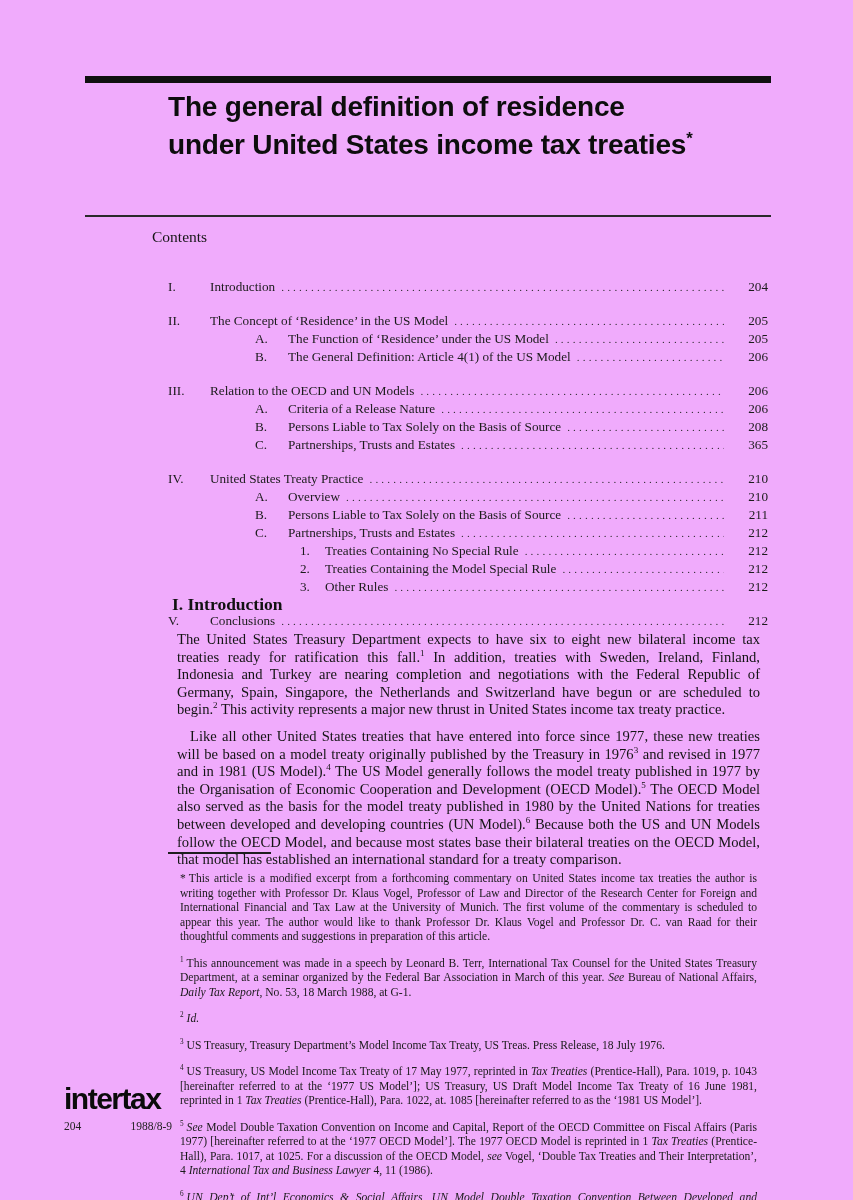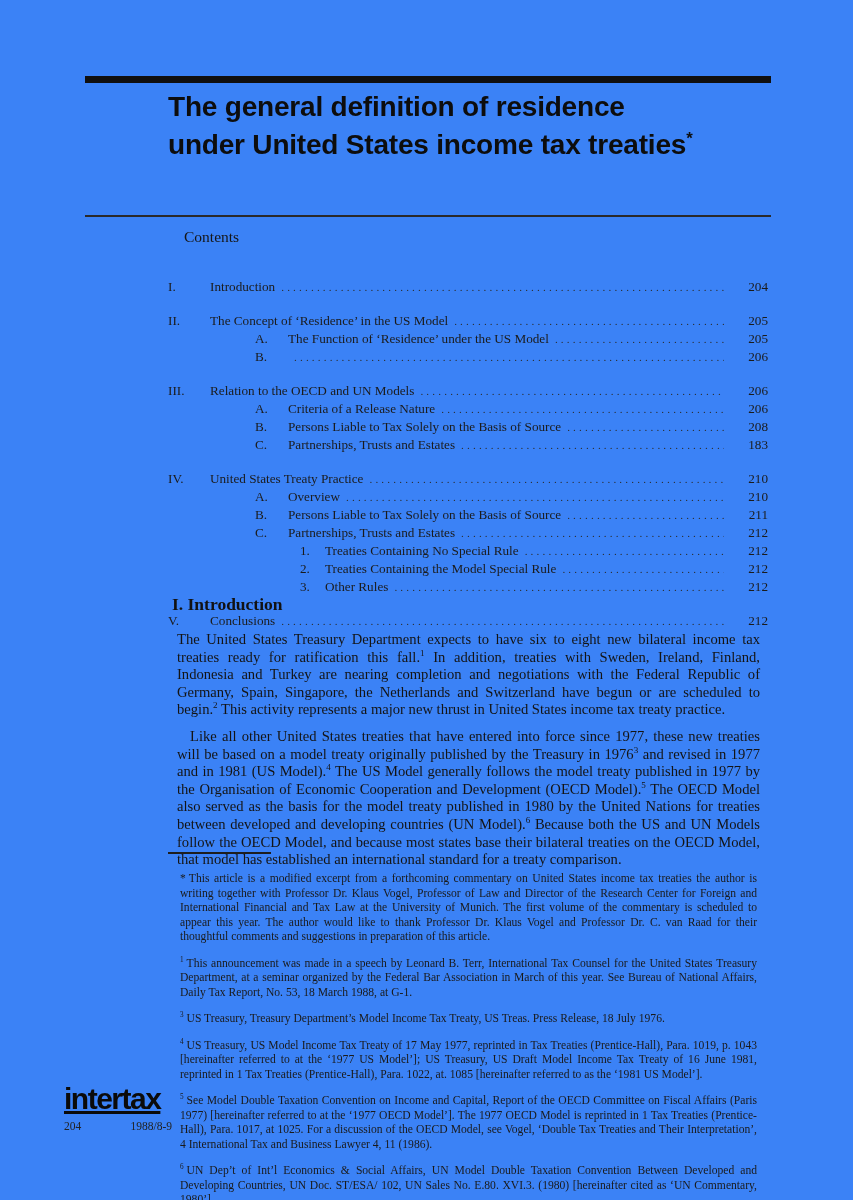--- a/index.html
+++ b/index.html
@@ -1,20 +1,20 @@
 <!DOCTYPE html>
 <html><head>
 <meta charset="utf-8">
 <style>
   html,body{margin:0;padding:0;background:#e8e8e4;}
   .page{
     position:relative;
     width:853px;height:1200px;
     margin:0 auto;
-    background:#3b82f6;
+    background:#f0abfc;
     color:#161616;
     font-family:"Liberation Serif", serif;
     overflow:hidden;
   }
   .top-bar{
     position:absolute;left:85px;top:76px;width:686px;height:7px;
     background:#101010;
   }
   .title{
     position:absolute;left:168px;top:88px;width:620px;margin:0;
@@ -29,21 +29,21 @@
     position:absolute;left:168px;top:186px;width:600px;
     font-family:"Liberation Sans", sans-serif;
     font-size:15px;color:#1a1a1a;
   }
   .author .author-affil{font-size:11.5px;}
   .mid-rule{
     position:absolute;left:85px;top:215px;width:686px;height:2px;
     background:#2a2a2a;
   }
   .contents-heading{
-    position:absolute;left:184px;top:228px;margin:0;
+    position:absolute;left:152px;top:228px;margin:0;
     font-size:15.5px;font-weight:normal;font-family:Liberation Serif, serif;
   }
   .toc{
     position:absolute;left:168px;top:278px;width:600px;
     font-size:13.2px;color:#1b1b1b;
   }
   .toc-row{display:flex;align-items:baseline;line-height:17px;}
   .toc-row.gap{margin-top:16px;}
   .toc-row.lvl1 .toc-num{width:42px;flex:none;}
   .toc-row.lvl2{padding-left:87px;}
@@ -73,28 +73,28 @@
     position:absolute;left:168px;top:852px;width:103px;height:2px;
     background:#1e1e1e;
   }
   .footnotes{
     position:absolute;left:168px;top:860px;width:601px;
     font-size:11.6px;line-height:14.5px;
     text-align:justify;color:#1a1a1a;
   }
   .footnote{margin:12px;}
   .footnote .marker{margin-right:3px;}
-  .it{}
+  .it{font-style:italic;}
   .footer-block{
     position:absolute;left:64px;top:1084px;width:108px;
   }
   .logo{
     font-family:"Liberation Sans", sans-serif;
     font-weight:bold;font-size:30px;line-height:30px;
-    letter-spacing:-1.5px;color:#0b0b0b;text-decoration:underline;
+    letter-spacing:-1.5px;color:#0b0b0b;
   }
   .footer-nums{
     display:flex;justify-content:space-between;
     margin-top:6px;
     font-size:11.5px;color:#222;
   }
 </style>
 </head>
 <body>
 
@@ -126,20 +126,21 @@
         <span class="toc-page">205</span>
       </div>
       <div class="toc-row lvl2">
         <span class="toc-num">A.</span>
         <span class="toc-text">The Function of ‘Residence’ under the US Model</span>
         <span class="leader">............................................................................................................................................</span>
         <span class="toc-page">205</span>
       </div>
       <div class="toc-row lvl2">
         <span class="toc-num">B.</span>
+        <span class="toc-text">The General Definition: Article 4(1) of the US Model</span>
         <span class="leader">............................................................................................................................................</span>
         <span class="toc-page">206</span>
       </div>
       <div class="toc-row lvl1 gap">
         <span class="toc-num">III.</span>
         <span class="toc-text">Relation to the OECD and UN Models</span>
         <span class="leader">............................................................................................................................................</span>
         <span class="toc-page">206</span>
       </div>
       <div class="toc-row lvl2">
@@ -151,21 +152,21 @@
       <div class="toc-row lvl2">
         <span class="toc-num">B.</span>
         <span class="toc-text">Persons Liable to Tax Solely on the Basis of Source</span>
         <span class="leader">............................................................................................................................................</span>
         <span class="toc-page">208</span>
       </div>
       <div class="toc-row lvl2">
         <span class="toc-num">C.</span>
         <span class="toc-text">Partnerships, Trusts and Estates</span>
         <span class="leader">............................................................................................................................................</span>
-        <span class="toc-page">183</span>
+        <span class="toc-page">365</span>
       </div>
       <div class="toc-row lvl1 gap">
         <span class="toc-num">IV.</span>
         <span class="toc-text">United States Treaty Practice</span>
         <span class="leader">............................................................................................................................................</span>
         <span class="toc-page">210</span>
       </div>
       <div class="toc-row lvl2">
         <span class="toc-num">A.</span>
         <span class="toc-text">Overview</span>
@@ -215,20 +216,21 @@
   <div class="body-text">
     <p class="para"><span>The United States Treasury Department expects to have six to eight new bilateral income tax treaties ready for ratification this fall.</span><sup class="fn-ref">1</sup><span> In addition, treaties with Sweden, Ireland, Finland, Indonesia and Turkey are nearing completion and negotiations with the Federal Republic of Germany, Spain, Singapore, the Netherlands and Switzerland have begun or are scheduled to begin.</span><sup class="fn-ref">2</sup><span> This activity represents a major new thrust in United States income tax treaty practice.</span></p>
     <p class="para indent"><span>Like all other United States treaties that have entered into force since 1977, these new treaties will be based on a model treaty originally published by the Treasury in 1976</span><sup class="fn-ref">3</sup><span> and revised in 1977 and in 1981 (US Model).</span><sup class="fn-ref">4</sup><span> The US Model generally follows the model treaty published in 1977 by the Organisation of Economic Cooperation and Development (OECD Model).</span><sup class="fn-ref">5</sup><span> The OECD Model also served as the basis for the model treaty published in 1980 by the United Nations for treaties between developed and developing countries (UN Model).</span><sup class="fn-ref">6</sup><span> Because both the US and UN Models follow the OECD Model, and because most states base their bilateral treaties on the OECD Model, that model has established an international standard for a treaty comparison.</span></p>
   </div>
 
   <div class="fn-rule"></div>
 
   <div class="footnotes">
       <div class="footnote"><span class="marker">*</span><span>This article is a modified excerpt from a forthcoming commentary on United States income tax treaties the author is writing together with Professor Dr. Klaus Vogel, Professor of Law and Director of the Research Center for Foreign and International Financial and Tax Law at the University of Munich. The first volume of the commentary is scheduled to appear this year. The author would like to thank Professor Dr. Klaus Vogel and Professor Dr. C. van Raad for their thoughtful comments and suggestions in preparation of this article.</span></div>
       <div class="footnote"><sup class="fn-ref marker">1</sup><span>This announcement was made in a speech by Leonard B. Terr, International Tax Counsel for the United States Treasury Department, at a seminar organized by the Federal Bar Association in March of this year. </span><span class="it">See</span><span> Bureau of National Affairs, </span><span class="it">Daily Tax Report</span><span>, No. 53, 18 March 1988, at G-1.</span></div>
+      <div class="footnote"><sup class="fn-ref marker">2</sup><span class="it">Id.</span></div>
       <div class="footnote"><sup class="fn-ref marker">3</sup><span>US Treasury, Treasury Department’s Model Income Tax Treaty, US Treas. Press Release, 18 July 1976.</span></div>
       <div class="footnote"><sup class="fn-ref marker">4</sup><span>US Treasury, US Model Income Tax Treaty of 17 May 1977, reprinted in </span><span class="it">Tax Treaties</span><span> (Prentice-Hall), Para. 1019, p. 1043 [hereinafter referred to at the ‘1977 US Model’]; US Treasury, US Draft Model Income Tax Treaty of 16 June 1981, reprinted in 1 </span><span class="it">Tax Treaties</span><span> (Prentice-Hall), Para. 1022, at. 1085 [hereinafter referred to as the ‘1981 US Model’].</span></div>
       <div class="footnote"><sup class="fn-ref marker">5</sup><span class="it">See</span><span> Model Double Taxation Convention on Income and Capital, Report of the OECD Committee on Fiscal Affairs (Paris 1977) [hereinafter referred to at the ‘1977 OECD Model’]. The 1977 OECD Model is reprinted in 1 </span><span class="it">Tax Treaties</span><span> (Prentice-Hall), Para. 1017, at 1025. For a discussion of the OECD Model, </span><span class="it">see</span><span> Vogel, ‘Double Tax Treaties and Their Interpretation’, 4 </span><span class="it">International Tax and Business Lawyer</span><span> 4, 11 (1986).</span></div>
       <div class="footnote"><sup class="fn-ref marker">6</sup><span class="it">UN Dep’t of Int’l Economics &amp; Social Affairs, UN Model Double Taxation Convention Between Developed and Developing Countries</span><span>, UN Doc. ST/ESA/ 102, UN Sales No. E.80. XVI.3. (1980) [hereinafter cited as ‘UN Commentary, 1980’].</span></div>
     </div>
 
   <div class="footer-block">
     <div class="logo">intertax</div>
     <div class="footer-nums">
       <span>204</span>

